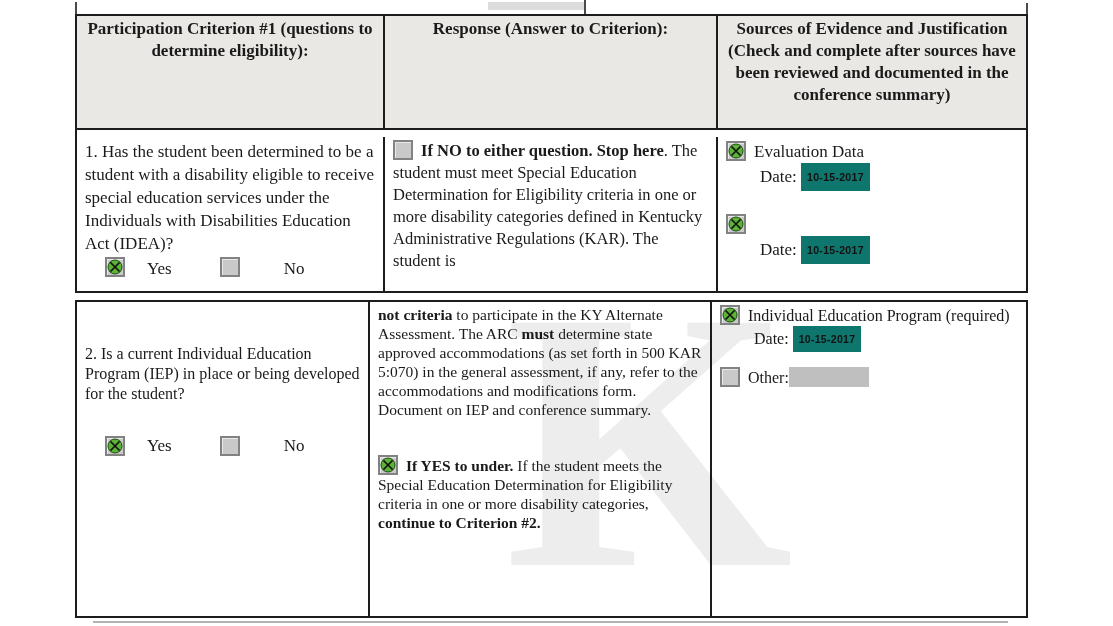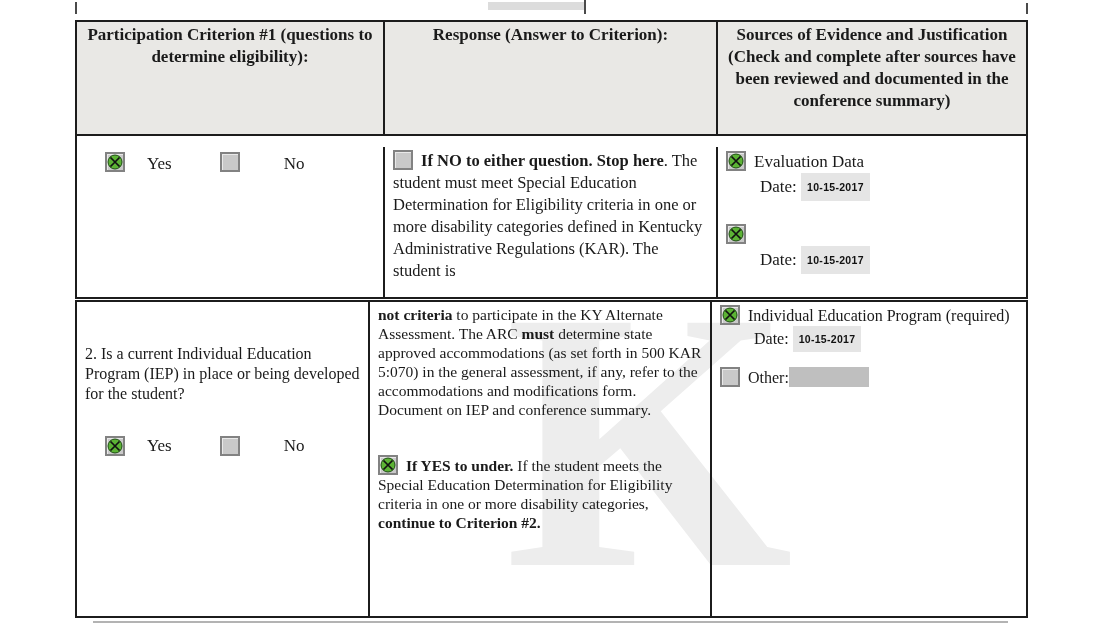--- a/index.html
+++ b/index.html
@@ -14,21 +14,21 @@
                transform:rotate(0deg); user-select:none; }
 
   
   .tick { position:absolute; background:#4a4a4a; z-index:2; }
   .smudge { position:absolute; background:#dcdcdc; z-index:2; }
   .page-shadow { position:absolute; left:93px; top:621px; width:915px; height:2px;
                  background:#b3b3b3; z-index:2; }
 
   .tbl { position:absolute; left:75px; width:953px; border:2px solid #1c1c1c;
          z-index:1; background:transparent; }
-  .tbl1 { top:20px; height:279px; }
+  .tbl1 { top:14px; height:279px; }
   .tbl2 { top:300px; height:318px; }
   .grid1 { display:grid; grid-template-columns:308px 333px 1fr; height:100%; }
   .grid2 { display:grid; grid-template-columns:293px 342px 1fr; height:100%; }
 
   .cell { padding:3px 8px 4px 8px; overflow:hidden; }
   .b-r { border-right:2px solid #1c1c1c; }
   .b-b { border-bottom:2px solid #1c1c1c; }
   .hdr { background:#e9e8e5; font-weight:bold; text-align:center;
          font-size:17px; line-height:22px; padding:2px 6px; height:114px; }
 
@@ -45,21 +45,21 @@
         border:2px solid #828282; vertical-align:-4px; line-height:0;
         box-shadow:1px 1px 0 rgba(255,255,255,.6) inset; }
   .cb svg { width:16px; height:16px; display:block; }
   .cb-sp { display:inline-block; width:8px; }
 
   .yesno { display:flex; align-items:flex-start; margin-left:20px; margin-top:2px; }
   .yesno .lab { font-size:17px; }
   .yn-gap1 { width:22px; } .yn-gap2 { width:48px; } .yn-gap3 { width:44px; }
 
   .date-line { margin-left:34px; }
-  .chip { display:inline-block; background:#e5e5e5; color:#111;
+  .chip { display:inline-block; background:#0f766e; color:#111;
           font-family:"Liberation Sans", sans-serif; font-size:10.5px; font-weight:bold;
           letter-spacing:.3px; padding:3px 6px 2px 6px; vertical-align:1px; }
   .blank-chip { display:inline-block; background:#bfbfbf; width:80px; height:20px;
                 vertical-align:-4px; }
   .src-item { margin-bottom:0; }
   .src-gap1 { height:22px; } .src-gap2 { height:15px; }
 
   .r2c1-pad { padding-top:42px; }
   .r2c2-gap { height:36px; }
   .r2-yesno { margin-top:32px; }
@@ -78,20 +78,21 @@
   <div class="page-shadow"></div>
 
   <div class="tbl tbl1">
     <div class="grid1">
 
       <div class="cell hdr b-r b-b">Participation Criterion #1 (questions to determine eligibility):</div>
       <div class="cell hdr b-r b-b">Response (Answer to Criterion):</div>
       <div class="cell hdr b-b">Sources of Evidence and Justification (Check and complete after sources have been reviewed and documented in the conference summary)</div>
 
       <div class="cell b-r q1">
+        <div>1. Has the student been determined to be a student with a disability eligible to receive special education services under the Individuals with Disabilities Education Act (IDEA)?</div>
         <div class="yesno">
           <span class="cb">
               <svg viewBox="0 0 16 16">
                 <circle cx="8" cy="8" r="7" fill="#5cb335" stroke="#1d4d12" stroke-width="1"></circle>
                 <path d="M3.5 3.5 L12.5 12.5 M12.5 3.5 L3.5 12.5" stroke="#111" stroke-width="1.7"></path>
               </svg>
             </span>
           <span class="yn-gap1"></span>
           <span class="lab">Yes</span>
           <span class="yn-gap2"></span>

